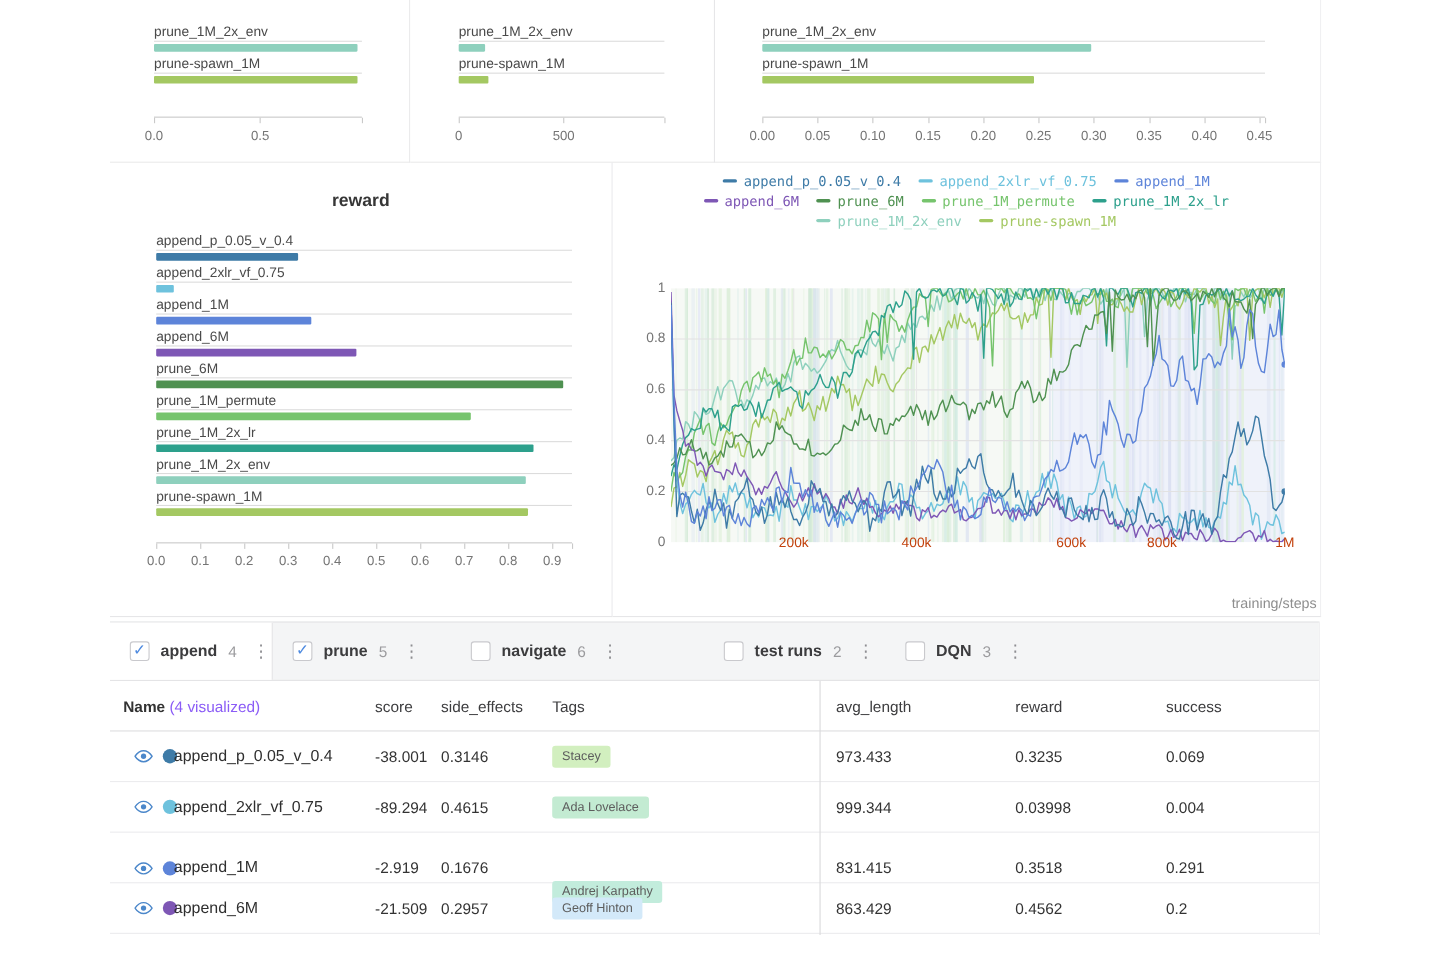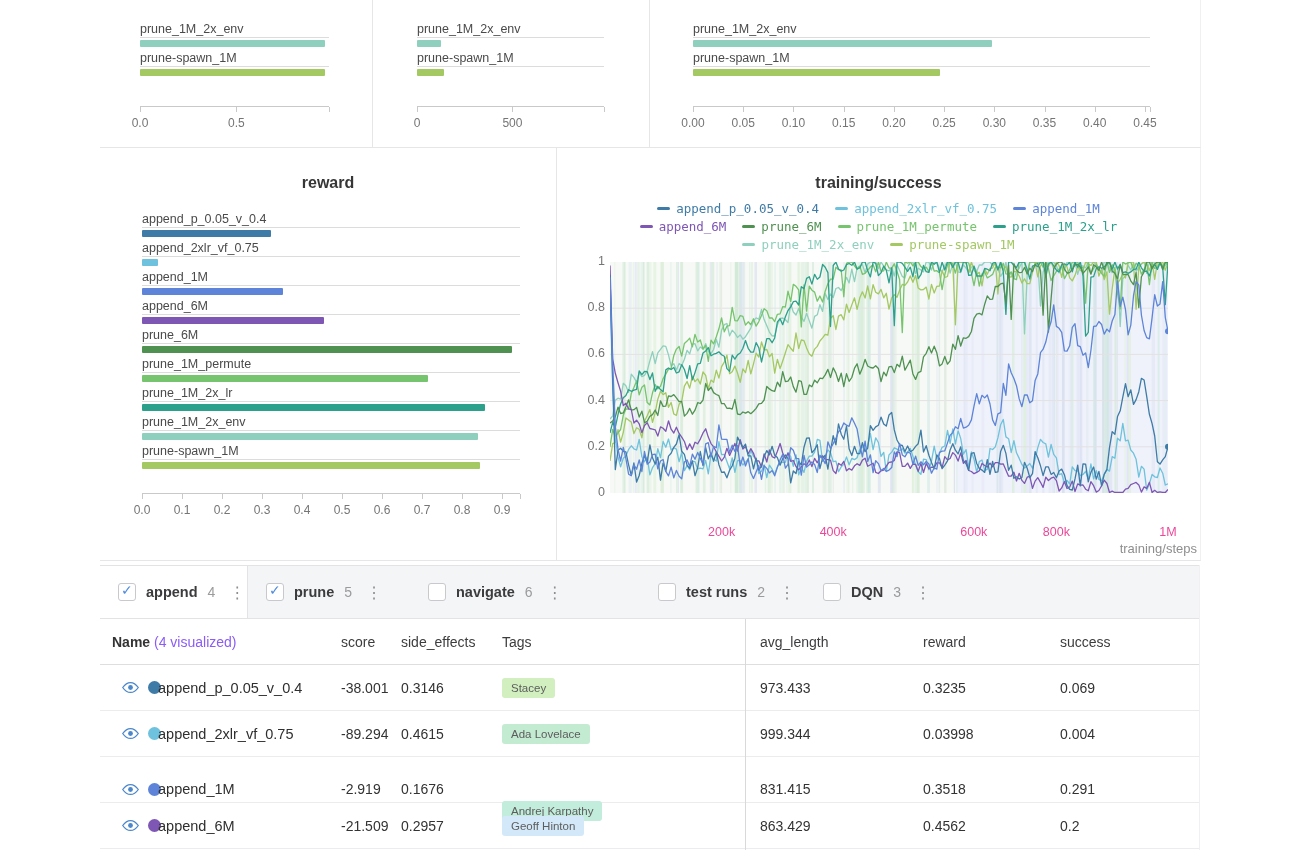--- a/index.html
+++ b/index.html
@@ -18,21 +18,21 @@
   .bar{height:7px;margin-top:2px;border-radius:1px}
   .axis{position:absolute;border-top:1px solid #c9c9c9;height:20px}
   .tick{position:absolute;top:0;width:1px;height:5px;background:#c9c9c9}
   .tick-label{position:absolute;top:9px;transform:translateX(-50%);font-size:12px;color:#757575;white-space:nowrap}
   .legend{margin:8px auto 0;display:flex;flex-wrap:wrap;justify-content:center;column-gap:16px;row-gap:1px;width:530px;font-family:"DejaVu Sans Mono",monospace;font-size:12.5px;line-height:17px}
   .legend-item{display:flex;align-items:center;gap:6px;cursor:pointer}
   .legend-swatch{width:13px;height:3px;border-radius:1.5px;flex:none}
   .plot{position:absolute;left:53px;top:114px;width:558px;height:231px}
   .plot svg{position:absolute;left:0;top:0}
   .ylabel{position:absolute;width:42px;text-align:right;left:6px;font-size:12.5px;color:#757575}
-  .xlabel{position:absolute;top:377px;transform:translateX(-50%);font-size:12.5px;color:#ec4899}
+  .xlabel{position:absolute;top:338px;transform:translateX(-50%);font-size:12.5px;color:#c2410c}
   .inplot{position:absolute;right:3px;bottom:4px;font-size:13px;color:#8e8e8e}
   .scroll-thumb{position:absolute;left:608px;top:12px;width:88px;height:9px;border-radius:4.5px;background:linear-gradient(90deg,#efefef,#c3c3c3 55%,#d6d6d6 90%,#e9e9e9)}
   .table-area{position:absolute;left:100px;top:565px;width:1100px;height:285px;border-right:1px solid #f0f0f2}
   .tabstrip{position:relative;height:54px;background:#f4f5f6;border-top:1px solid #e3e3e5;border-bottom:1px solid #e3e3e5;display:flex}
   .tab{display:flex;align-items:center;gap:10px;padding-left:18px;flex:none;cursor:pointer}
   .tab.active{background:#fff;border-right:1px solid #e3e3e5}
   .cb{width:18px;height:18px;border:1px solid #c9c9cd;border-radius:3px;background:#fff;position:relative;flex:none}
   .cb .check{position:absolute;left:2px;top:-2px;font-size:14px;color:#4f8be0}
   .tab-label{font-size:14.5px;font-weight:600;color:#3c3c3e}
   .tab-count{font-size:14px;color:#9b9b9e}
@@ -191,21 +191,20 @@
         <span class="tick-label" style="left: 74.0741%;">0.7</span>
         <span class="tick" style="left: 84.6561%;"></span>
         <span class="tick-label" style="left: 84.6561%;">0.8</span>
         <span class="tick" style="left: 95.2381%;"></span>
         <span class="tick-label" style="left: 95.2381%;">0.9</span>
         <span class="tick" style="left: 100%;"></span>
       </div>
     </section>
 
   <section class="panel" id="p-line">
-    <div class="chart-title">training/success</div>
     <div class="legend" id="legend">
         <span class="legend-item">
           <span class="legend-swatch" style="background: rgb(62, 123, 167);"></span>
           <span class="legend-label" style="color: rgb(62, 123, 167);">append_p_0.05_v_0.4</span>
         </span>
         <span class="legend-item">
           <span class="legend-swatch" style="background: rgb(110, 194, 221);"></span>
           <span class="legend-label" style="color: rgb(110, 194, 221);">append_2xlr_vf_0.75</span>
         </span>
         <span class="legend-item">

